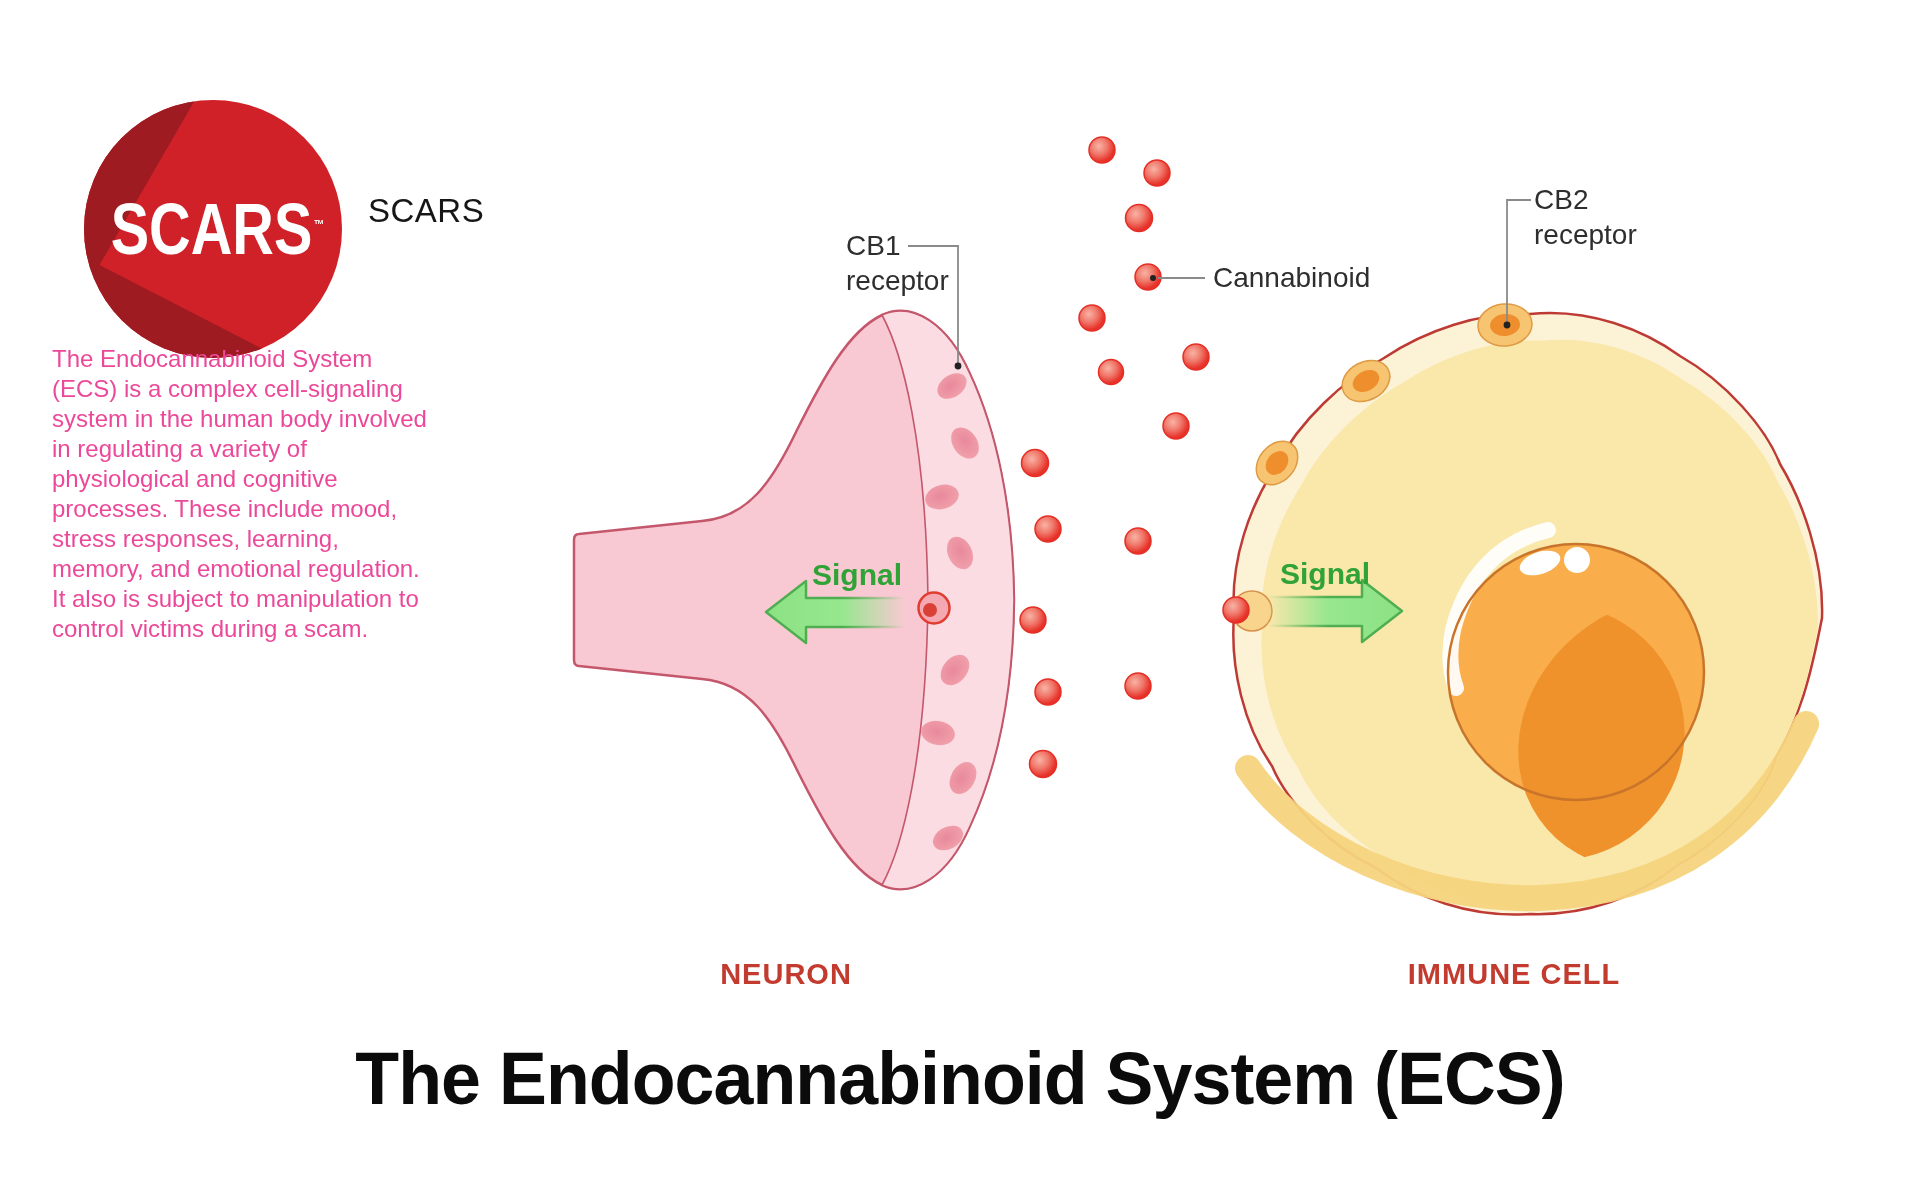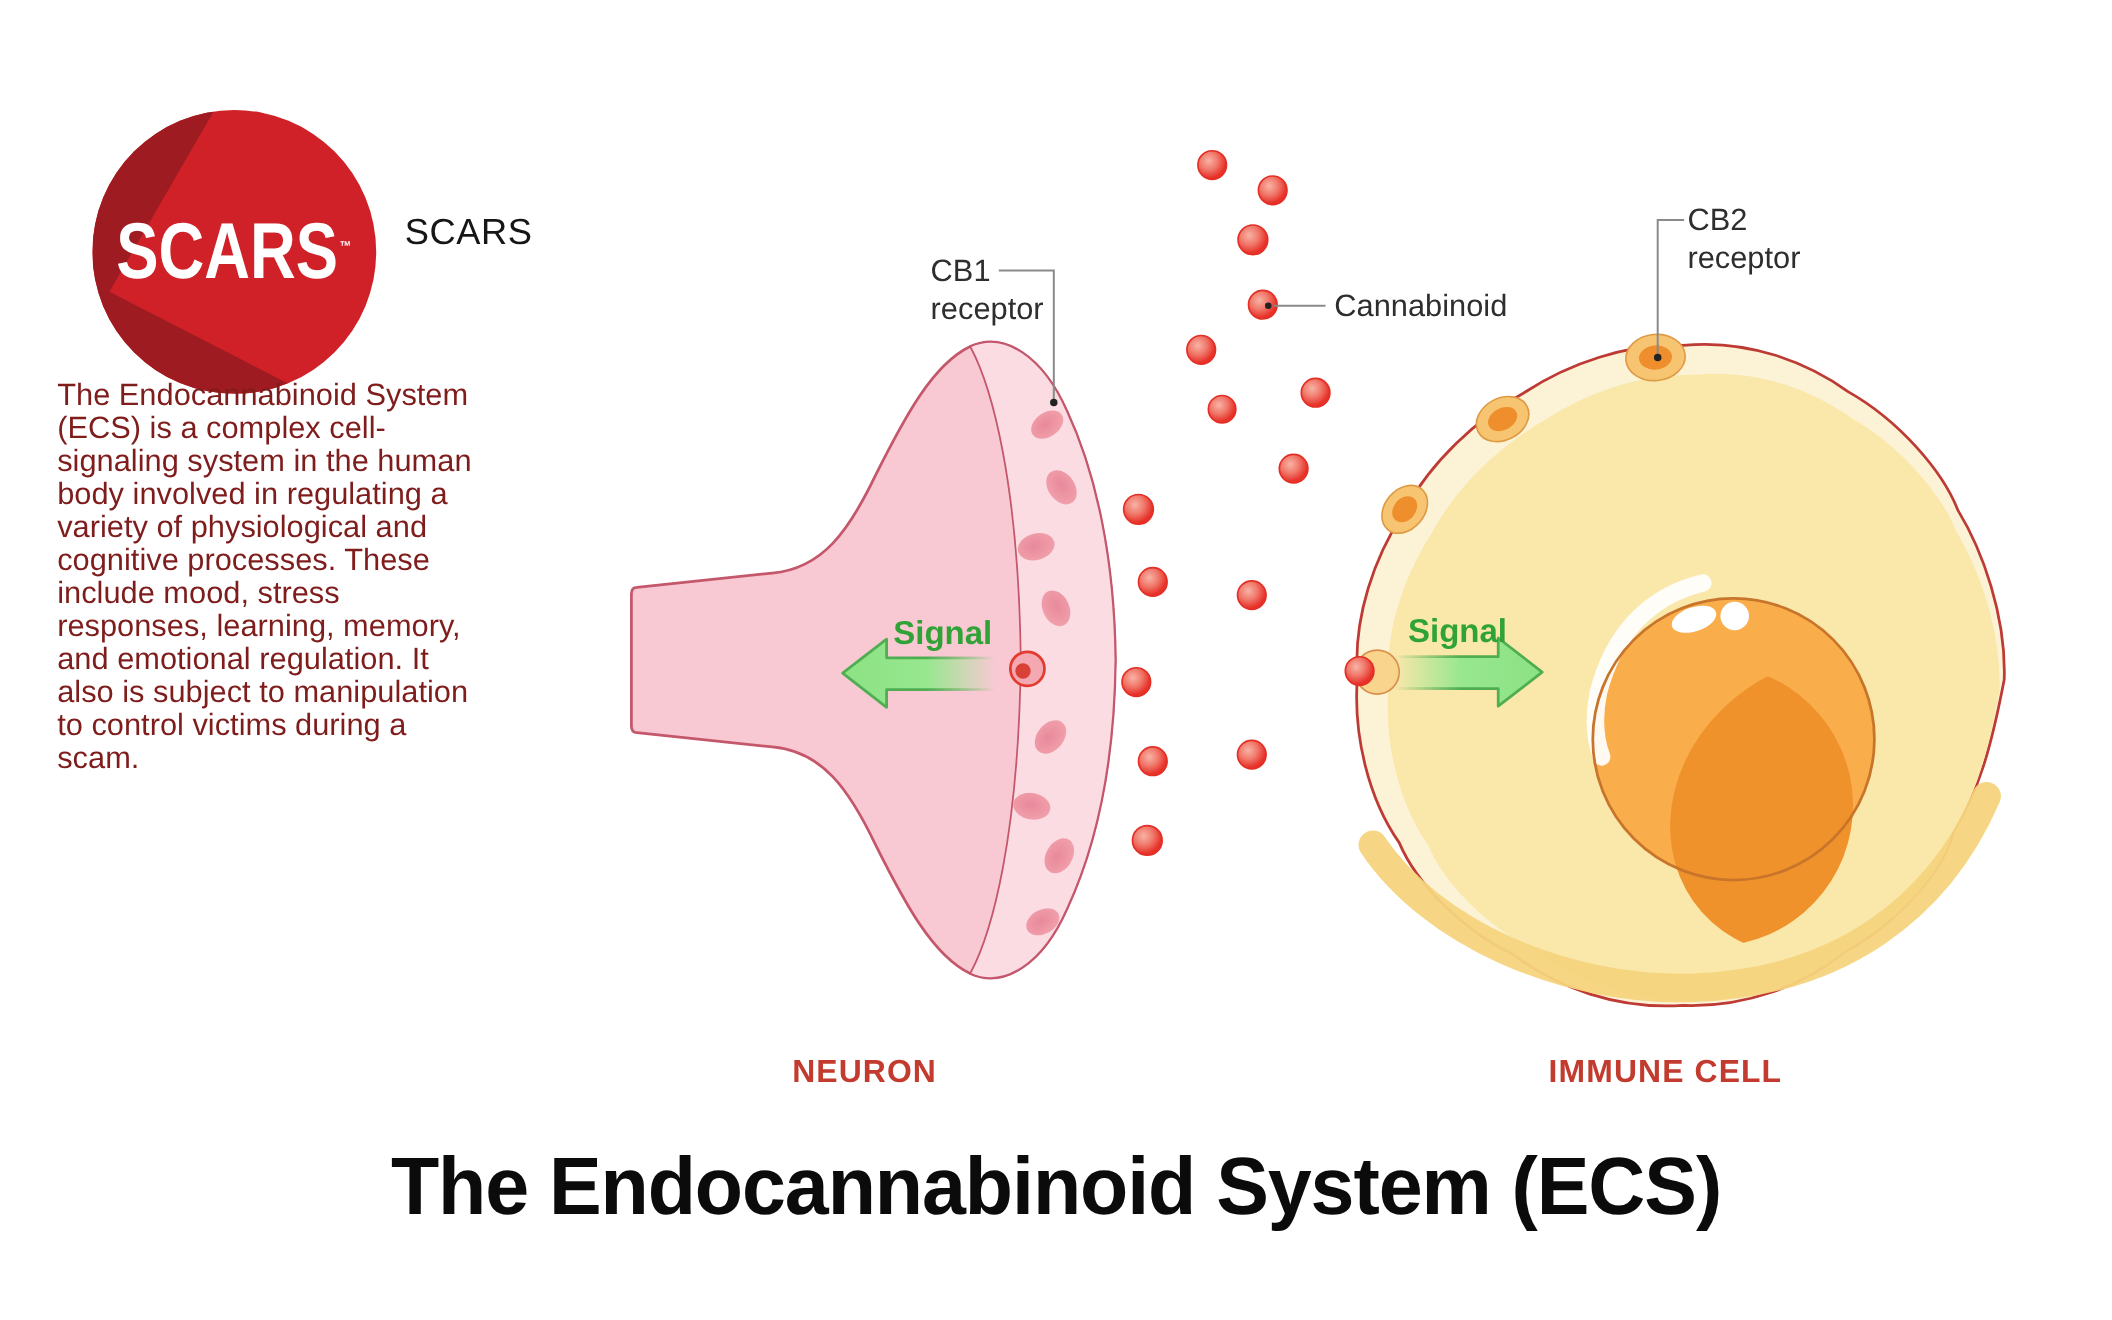--- a/index.html
+++ b/index.html
@@ -5,32 +5,32 @@
   html,body{margin:0;padding:0;background:#fff;}
   .canvas{position:relative;width:1920px;height:1200px;background:#ffffff;overflow:hidden;
           font-family:"Liberation Sans",sans-serif;}
 
   
   .logo{position:absolute;left:84px;top:100px;width:258px;height:258px;border-radius:50%;
         background:#cf2127;overflow:hidden;}
   .logo-dark{position:absolute;inset:0;background:#9e1b21;
         clip-path:polygon(43% 0%, 0% 0%, 0% 100%, 76% 100%, 6% 64%);}
   .logo-text{position:absolute;left:0;top:0;width:100%;height:100%;
-        display:flex;align-items:center;justify-content:center;}
+        display:flex;align-items:center;justify-content:flex-start;}
   .logo-word{color:#fff;font-weight:800;font-size:72px;letter-spacing:0px;
         transform:scaleX(0.80);transform-origin:center;white-space:nowrap;}
   .logo-tm{color:#fff;font-size:13px;vertical-align:super;margin-left:2px;}
 
   
   .brand{position:absolute;left:368px;top:180px;color:#161616;font-size:33px;
          line-height:61px;letter-spacing:0.5px;font-weight:400;}
 
   
-  .intro{position:absolute;left:52px;top:344px;width:382px;margin:0;color:#7f1d1d;
-         font-size:28px;line-height:30px;font-weight:400;}
+  .intro{position:absolute;left:52px;top:344px;width:382px;margin:0;color:#ec4899;
+         font-size:24px;line-height:30px;font-weight:400;}
 
   
   .diagram{position:absolute;left:0;top:0;width:1920px;height:1200px;}
   .lbl{font-family:"Liberation Sans",sans-serif;font-size:28px;fill:#2e2e2e;}
   .sig{font-family:"Liberation Sans",sans-serif;font-size:30px;font-weight:700;fill:#2fa335;}
   .cap{font-family:"Liberation Sans",sans-serif;font-size:29px;font-weight:700;
        fill:#c23b2e;letter-spacing:1px;}
 
   
   .title{position:absolute;left:0;right:0;top:1036px;margin:0;text-align:center;

